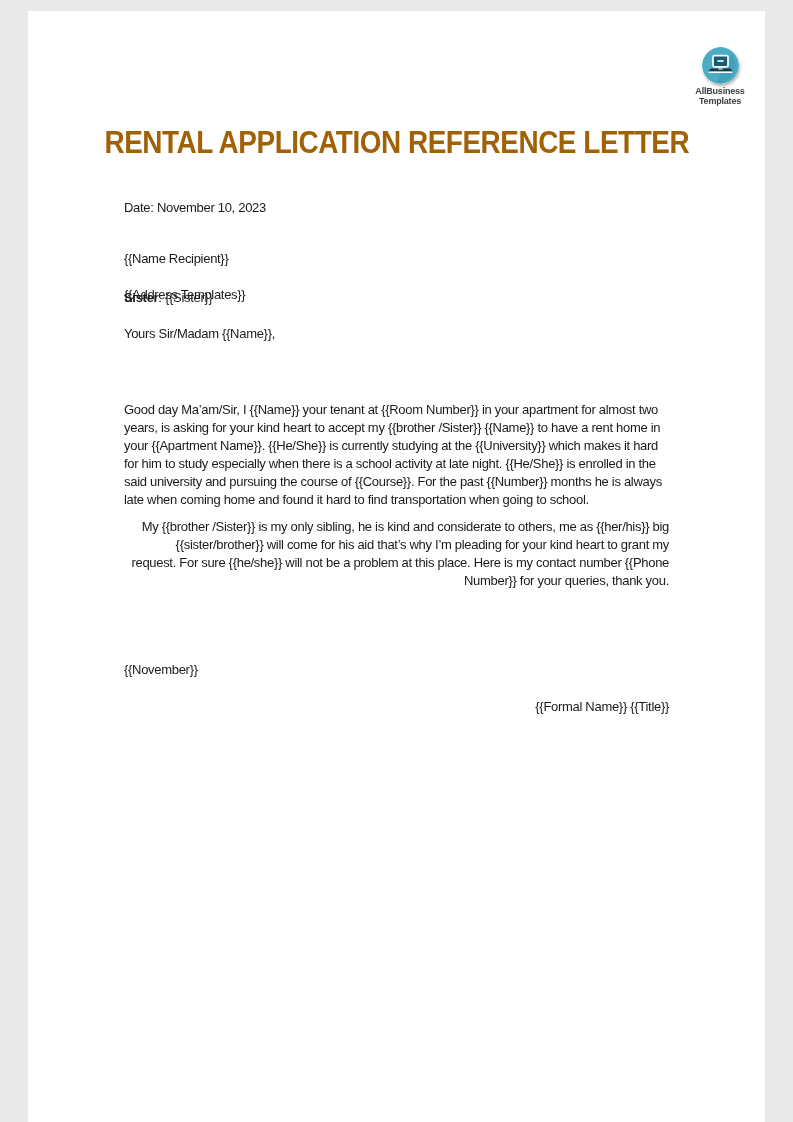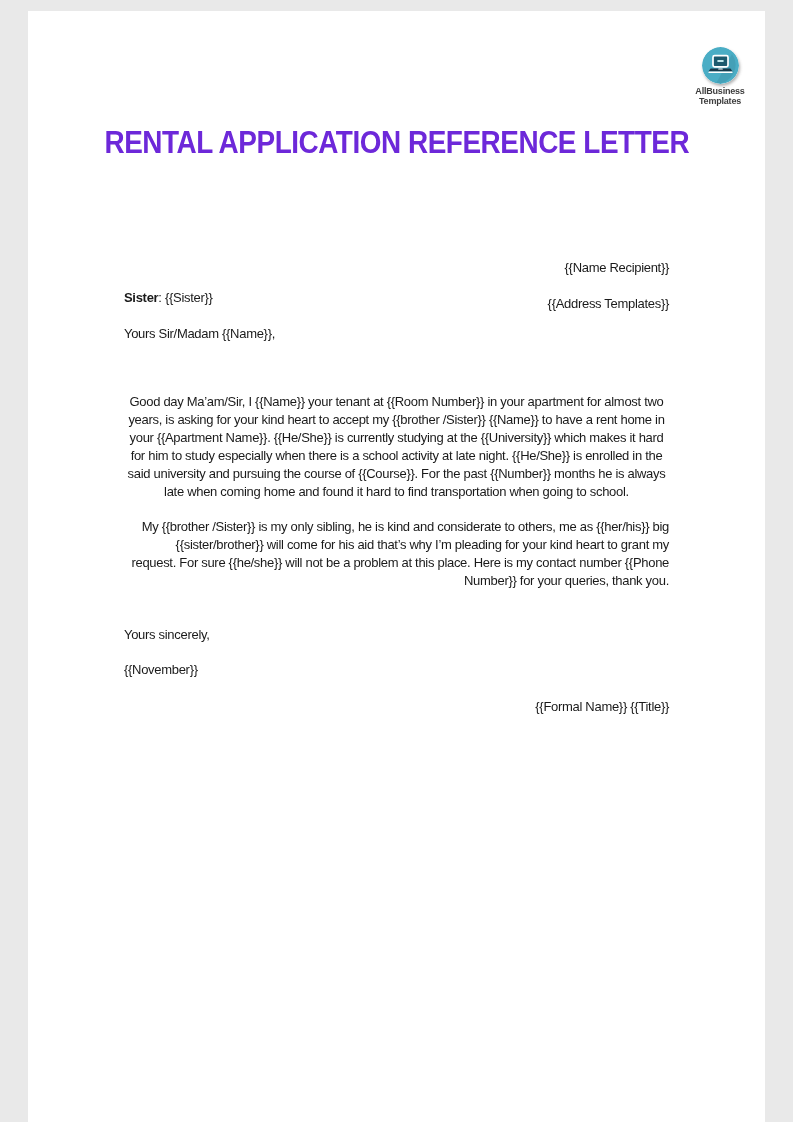--- a/index.html
+++ b/index.html
@@ -26,40 +26,40 @@
   .logo-circle svg{display:block;}
   .logo-text{
     margin-top:2px;
     font-size:9px;line-height:10px;font-weight:bold;
     color:#3d3d3d;letter-spacing:-0.2px;
   }
   
   .title{
     position:absolute;top:112px;left:0;right:0;
     text-align:center;
-    font-size:31px;line-height:40px;font-weight:bold;color:#6d28d9;
+    font-size:31px;line-height:40px;font-weight:bold;color:#a16207;
     white-space:nowrap;
   }
   .title .squeeze{
     display:inline-block;
     transform:scaleX(0.9);
     transform-origin:center;
     letter-spacing:-0.5px;
   }
   
   .t{
     position:absolute;left:96px;right:96px;
     font-size:13px;line-height:18px;letter-spacing:-0.3px;
     white-space:pre-line;
   }
   .pos-date{top:188px;}
-  .pos-recipient{top:230px;text-align:right;}
+  .pos-recipient{top:221px;}
   .pos-subject{top:278px;}
   .pos-salutation{top:314px;}
-  .pos-para1{top:382px;text-align:center;}
+  .pos-para1{top:390px;}
   .pos-para2{top:507px;text-align:right;}
   .pos-closing{top:615px;}
   .pos-signature{top:650px;}
   .pos-signoff{top:687px;text-align:right;}
   .bold{font-weight:bold;}
 </style>
 </head>
 <body>
 
 <div class="page">
@@ -79,20 +79,21 @@
     <div class="logo-text">
       <div>AllBusiness</div>
       <div>Templates</div>
     </div>
   </div>
 
   <div class="title">
     <span class="squeeze">RENTAL APPLICATION REFERENCE LETTER</span>
   </div>
 
+  <div class="t pos-date">Date: November 10, 2023</div>
 
   <div class="t pos-recipient">
     <div>{{Name Recipient}}</div>
     <div>{{Address Templates}}</div>
   </div>
 
   <div class="t pos-subject"><span class="bold">Sister</span><span>: {{Sister}}</span></div>
 
   <div class="t pos-salutation">Yours Sir/Madam {{Name}},</div>
 
@@ -100,17 +101,16 @@
 years, is asking for your kind heart to accept my {{brother /Sister}} {{Name}} to have a rent home in
 your {{Apartment Name}}. {{He/She}} is currently studying at the {{University}} which makes it hard
 for him to study especially when there is a school activity at late night. {{He/She}} is enrolled in the
 said university and pursuing the course of {{Course}}. For the past {{Number}} months he is always
 late when coming home and found it hard to find transportation when going to school.</div>
   <div class="t pos-para2">My {{brother /Sister}} is my only sibling, he is kind and considerate to others, me as {{her/his}} big
 {{sister/brother}} will come for his aid that’s why I’m pleading for your kind heart to grant my
 request. For sure {{he/she}} will not be a problem at this place. Here is my contact number {{Phone
 Number}} for your queries, thank you.</div>
 
-  <div class="t pos-closing">Yours sincerely,</div>
   <div class="t pos-signature">{{November}}</div>
   <div class="t pos-signoff">{{Formal Name}} {{Title}}</div>
 
 </div>
 
 </body></html>

